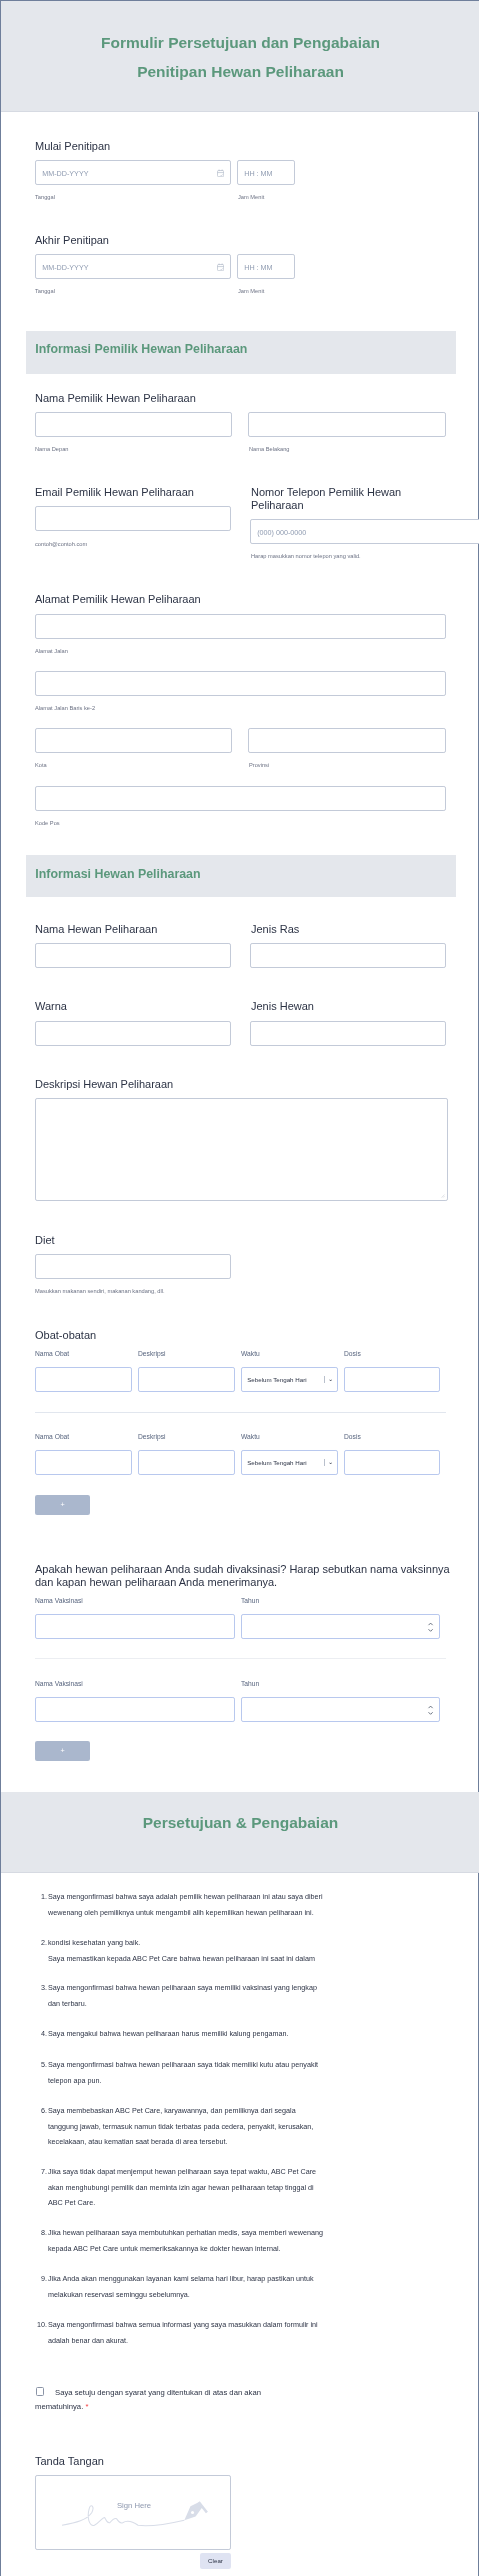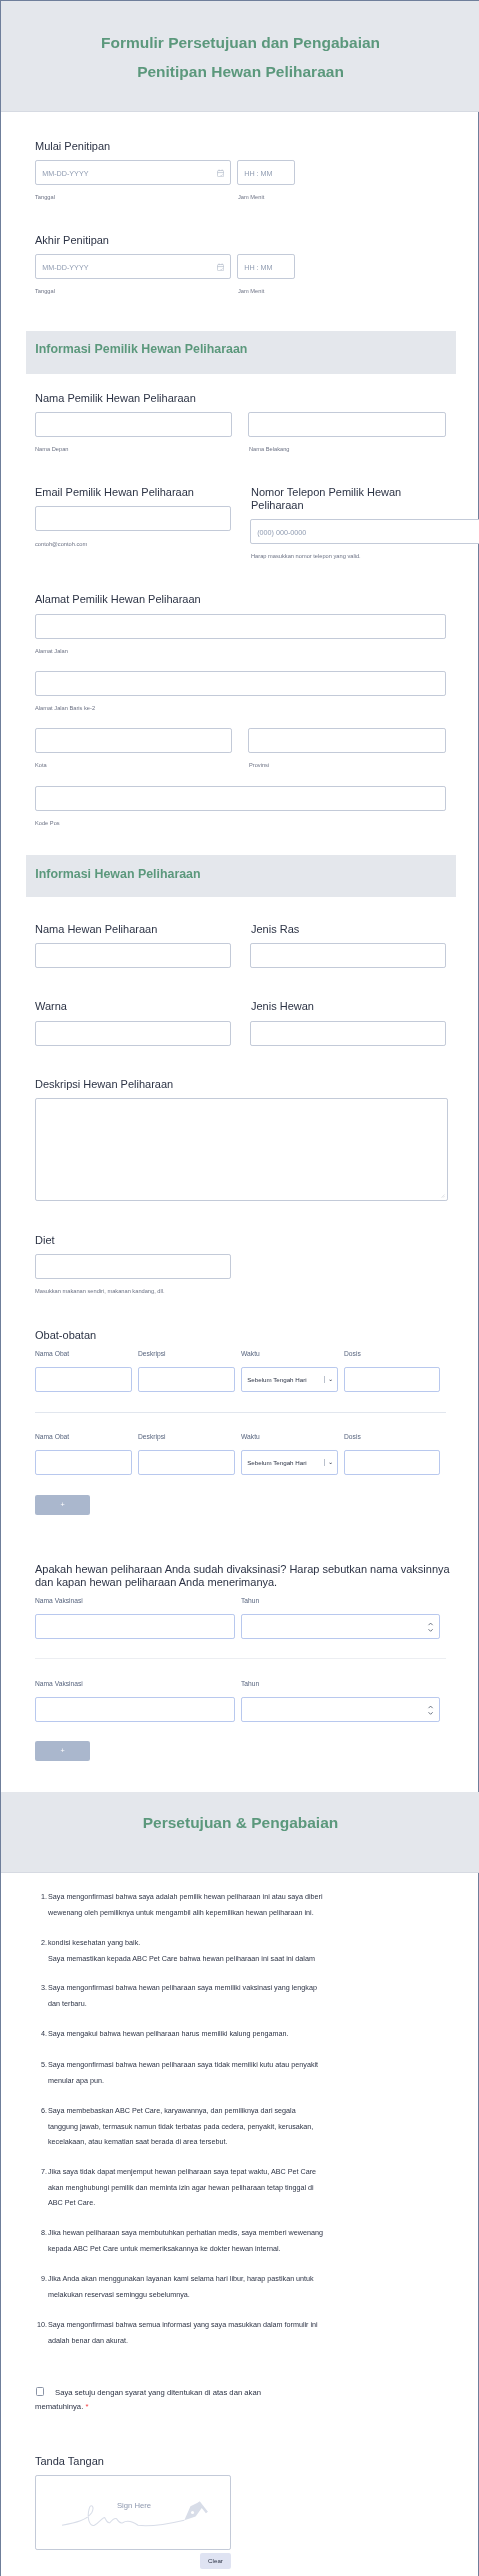--- a/index.html
+++ b/index.html
@@ -216,21 +216,21 @@
     <div>Saya mengonfirmasi bahwa hewan peliharaan saya memiliki vaksinasi yang lengkap</div>
     <div>dan terbaru.</div>
   </div>
   <div class="abs consent-item" style="top:2025px;">
     <span class="consent-num">4.</span>
     <div>Saya mengakui bahwa hewan peliharaan harus memiliki kalung pengaman.</div>
   </div>
   <div class="abs consent-item" style="top:2056px;">
     <span class="consent-num">5.</span>
     <div>Saya mengonfirmasi bahwa hewan peliharaan saya tidak memiliki kutu atau penyakit</div>
-    <div>menular apa pun.</div>
+    <div>telepon apa pun.</div>
   </div>
   <div class="abs consent-item" style="top:2102px;">
     <span class="consent-num">6.</span>
     <div>Saya membebaskan ABC Pet Care, karyawannya, dan pemiliknya dari segala</div>
     <div>tanggung jawab, termasuk namun tidak terbatas pada cedera, penyakit, kerusakan,</div>
     <div>kecelakaan, atau kematian saat berada di area tersebut.</div>
   </div>
   <div class="abs consent-item" style="top:2163px;">
     <span class="consent-num">7.</span>
     <div>Jika saya tidak dapat menjemput hewan peliharaan saya tepat waktu, ABC Pet Care</div>

